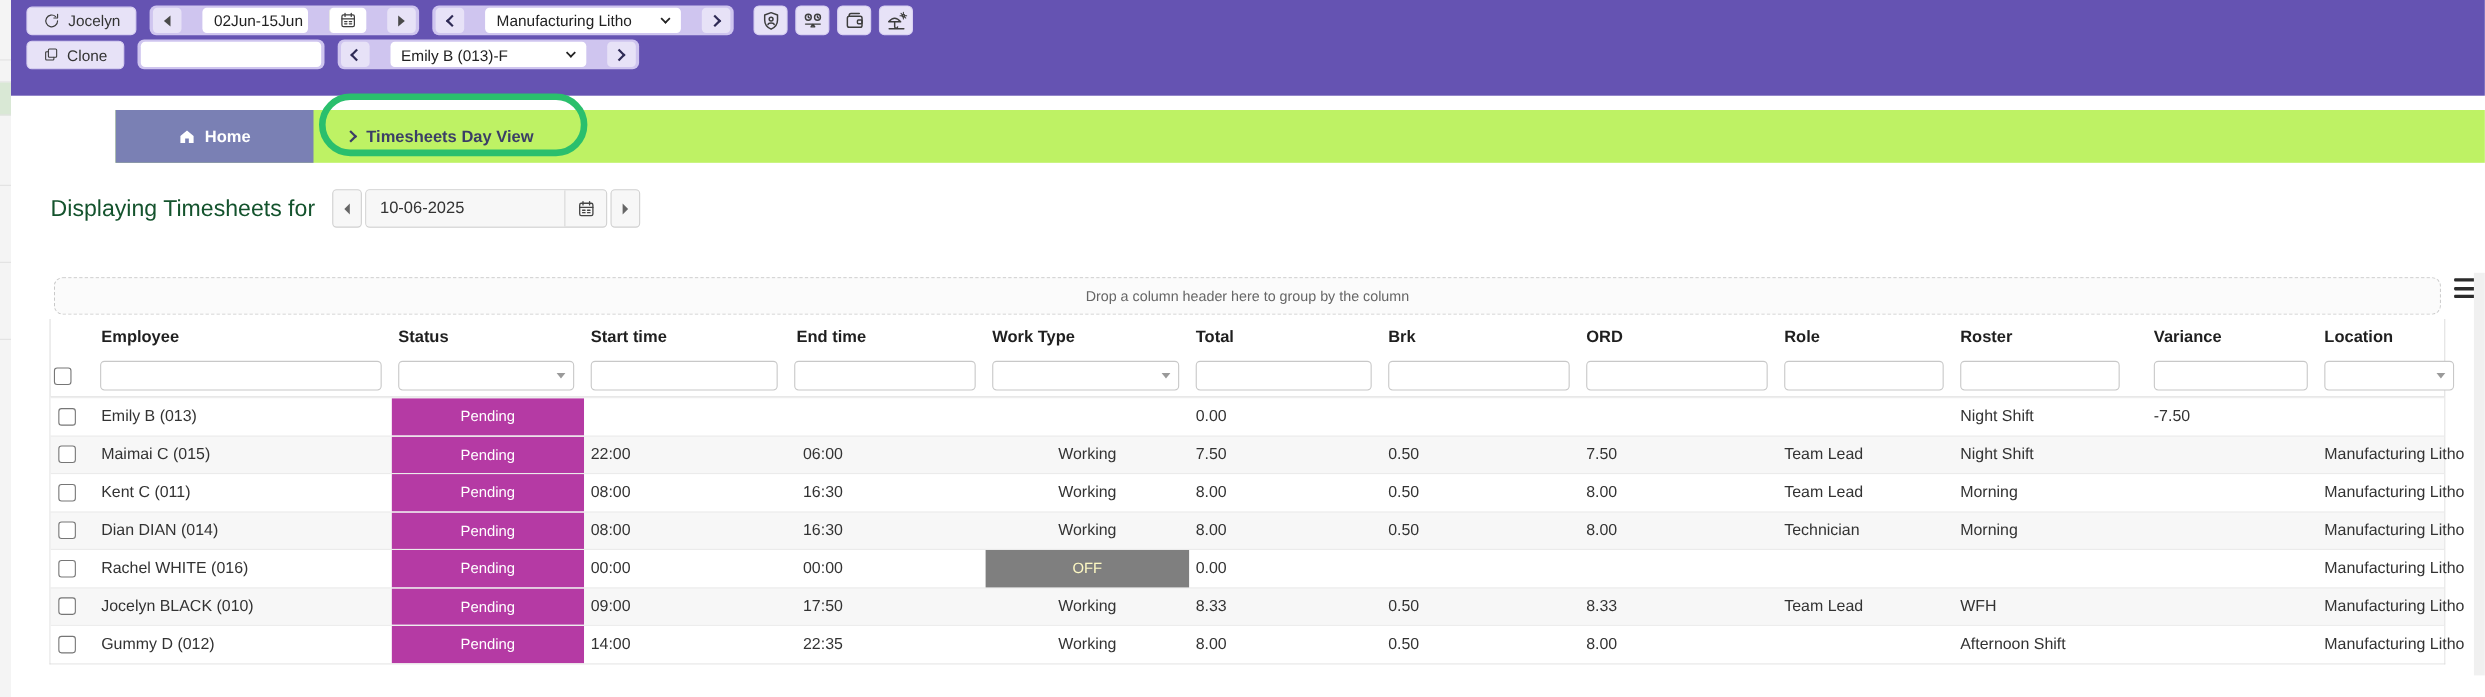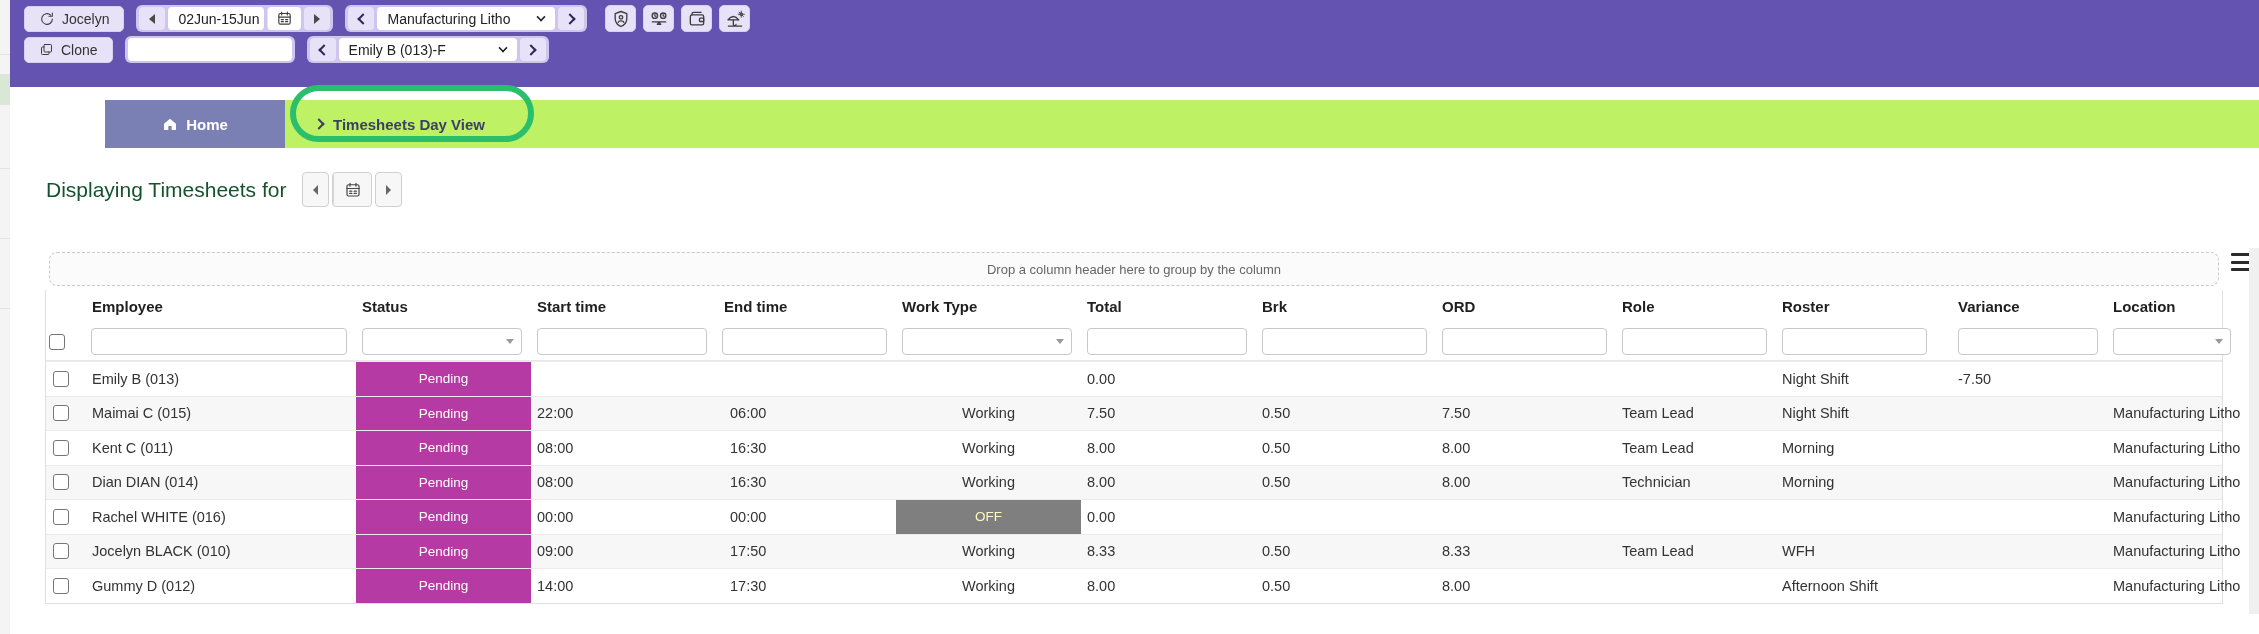--- a/index.html
+++ b/index.html
@@ -8,21 +8,21 @@
 
   
   .left-strip{position:absolute;left:0;top:0;width:10px;height:634px;background:#f4f4f4;}
   .left-strip .seg{border-bottom:1px solid #e2e2e2;}
   .seg1{height:55px}.seg2{height:20px}.seg3{height:30px;background:#d9e8d5}.seg4{height:64px}.seg5{height:70px}.seg6{height:70px}
 
   
   .topbar{position:absolute;left:10px;top:0;width:2249px;height:87px;background:#6553b2;padding:5px 0 0 14px;}
   .tb-row{display:flex;align-items:center;height:27px;margin-bottom:4px;gap:12px;}
   .tb-btn{display:flex;align-items:center;gap:7px;height:26px;padding:0 14px;background:#e7e2f7;border:1px solid #d8d0f2;border-radius:5px;font-size:14px;color:#333;cursor:pointer;}
-  .grp{display:flex;align-items:center;gap:3px;background:#cfc5ef;border-radius:6px;padding:2px 3px;height:27px;justify-content:center;}
+  .grp{display:flex;align-items:center;gap:19px;background:#cfc5ef;border-radius:6px;padding:2px 3px;height:27px;justify-content:center;}
   .grp .sq{width:26px;height:23px;background:#e7e2f7;border-radius:4px;display:flex;align-items:center;justify-content:center;cursor:pointer;}
   .grp .white-field{background:#fff;border-radius:4px;height:23px;display:flex;align-items:center;font-size:14px;color:#222;}
   .date-field{width:96px;padding-left:10px;}
   .cal-cell{width:34px;display:flex;align-items:center;justify-content:center;border-left:1px solid #e5e5e5;height:23px;}
   .sel-field{width:178px;padding:0 10px;justify-content:space-between;}
   .search-field{width:128px;padding:0 8px;}
   .tri-l{width:0;height:0;border-top:5px solid transparent;border-bottom:5px solid transparent;border-right:6px solid #4a4a4a;}
   .tri-r{width:0;height:0;border-top:5px solid transparent;border-bottom:5px solid transparent;border-left:6px solid #4a4a4a;}
   .chev{display:inline-block;width:8px;height:8px;border-right:2.5px solid #2e2a55;border-bottom:2.5px solid #2e2a55;}
   .chev.left{transform:rotate(135deg);margin-left:3px}
@@ -221,20 +221,21 @@
 </nav>
 <div class="annotation-ring"></div>
 
 <section class="display-row">
   <span class="page-title">Displaying Timesheets for</span>
   <div class="date-group">
     <span class="dg-btn">
         <span class="tri-l" style="border-right-color:#666;border-right-width:5px;"></span>
       </span>
     <span class="dg-input-wrap">
+      <input class="dg-input" value="10-06-2025" style="">
       <span class="dg-cal">
         <svg class="line" width="18" height="18" viewBox="0 0 24 24" style="stroke:#444">
             <rect x="4" y="5" width="16" height="15" rx="2"></rect>
             <path d="M4 10h16M8 3v4M16 3v4M7.5 13.5h3M13.5 13.5h3M7.5 16.5h3M13.5 16.5h3"></path>
           </svg>
       </span>
     </span>
     <span class="dg-btn">
         <span class="tri-r" style="border-left-color:#666;border-left-width:5px;"></span>
       </span>
@@ -428,21 +429,21 @@
   </div>
         <div class="trow">
     <div class="cell col-cb">
             <span class="checkbox"></span>
           </div>
     <div class="cell col-emp">Gummy D (012)</div>
     <div class="cell col-status pad0">
             <span class="badge-pending">Pending</span>
           </div>
     <div class="cell col-start">14:00</div>
-    <div class="cell col-end">17:30</div>
+    <div class="cell col-end">22:35</div>
     <div class="cell col-wt center">Working</div>
     <div class="cell col-total">8.00</div>
     <div class="cell col-brk">0.50</div>
     <div class="cell col-ord">8.00</div>
     <div class="cell col-role"></div>
     <div class="cell col-roster">Afternoon Shift</div>
     <div class="cell col-var"></div>
     <div class="cell col-loc">Manufacturing Litho</div>
   </div>
       </div>

